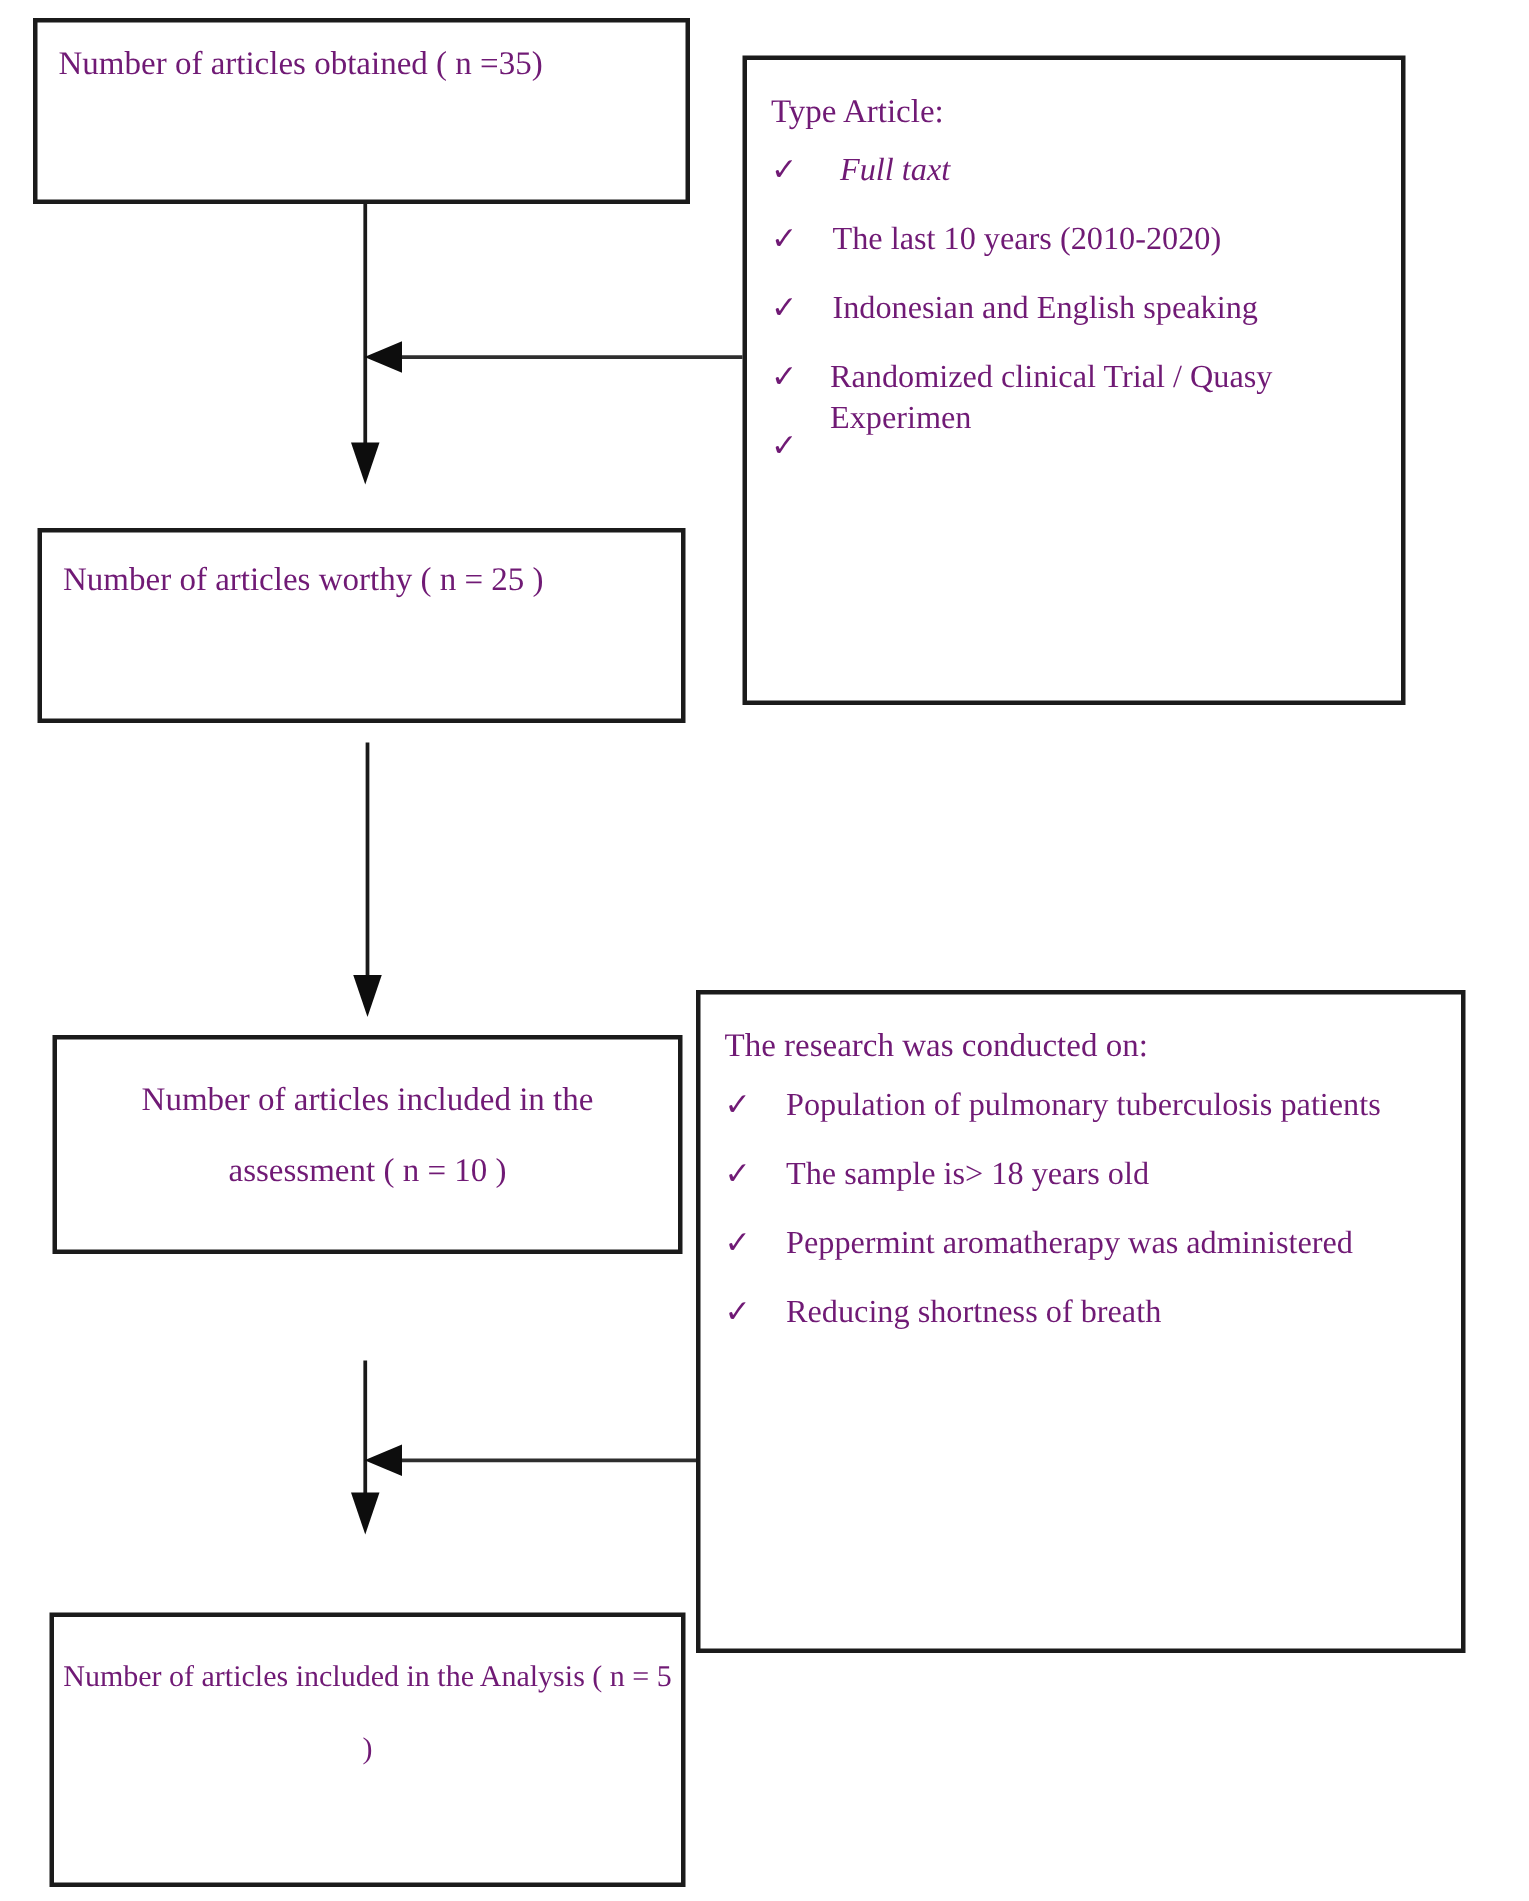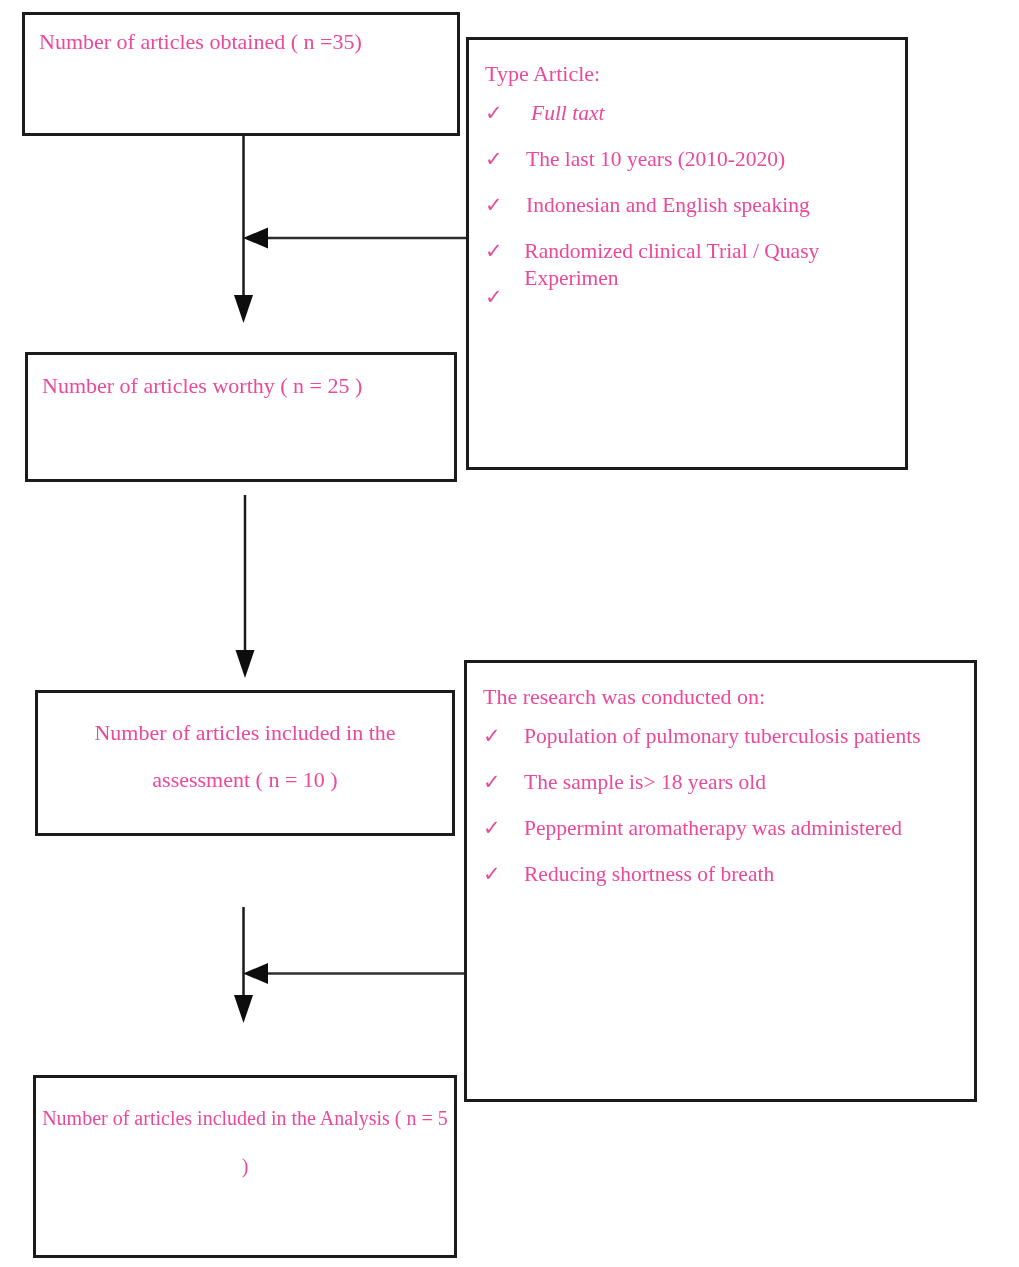--- a/index.html
+++ b/index.html
@@ -6,21 +6,21 @@
     margin: 0;
     padding: 0;
     background: #ffffff;
   }
   .canvas {
     position: relative;
     width: 1019px;
     height: 1267px;
     background: #ffffff;
     font-family: "Liberation Serif", "DejaVu Serif", serif;
-    color: #ec4899;
+    color: #701a75;
     overflow: hidden;
   }
   .arrow-layer {
     position: absolute;
     left: 0;
     top: 0;
     width: 1019px;
     height: 1267px;
     pointer-events: none;
   }
@@ -37,21 +37,21 @@
   }
   
   .box-a { left: 22px; top: 12px; width: 438px; height: 124px; padding: 12px 14px; }
   .box-b { left: 25px; top: 352px; width: 432px; height: 130px; padding: 16px 14px; }
   .box-c { left: 35px; top: 690px; width: 420px; height: 146px; padding: 16px 10px; text-align: center; }
   .box-c .box-label { line-height: 2.15; font-size: 22px; }
   .box-d { left: 33px; top: 1075px; width: 424px; height: 183px; padding: 16px 4px; text-align: center; }
   .box-d .box-label { line-height: 2.4; font-size: 20px; }
   
   .crit-box { padding: 20px 14px 0 16px; }
-  .box-r1 { left: 466px; top: 37px; width: 442px; height: 433px; }
+  .box-r1 { left: 495px; top: 37px; width: 442px; height: 433px; }
   .box-r2 { left: 464px; top: 660px; width: 513px; height: 442px; }
   .crit-title {
     font-size: 22px;
     line-height: 28px;
     margin: 0 0 12px 0;
     font-weight: normal;
   }
   .crit-list {
     list-style: none;
     margin: 0;

